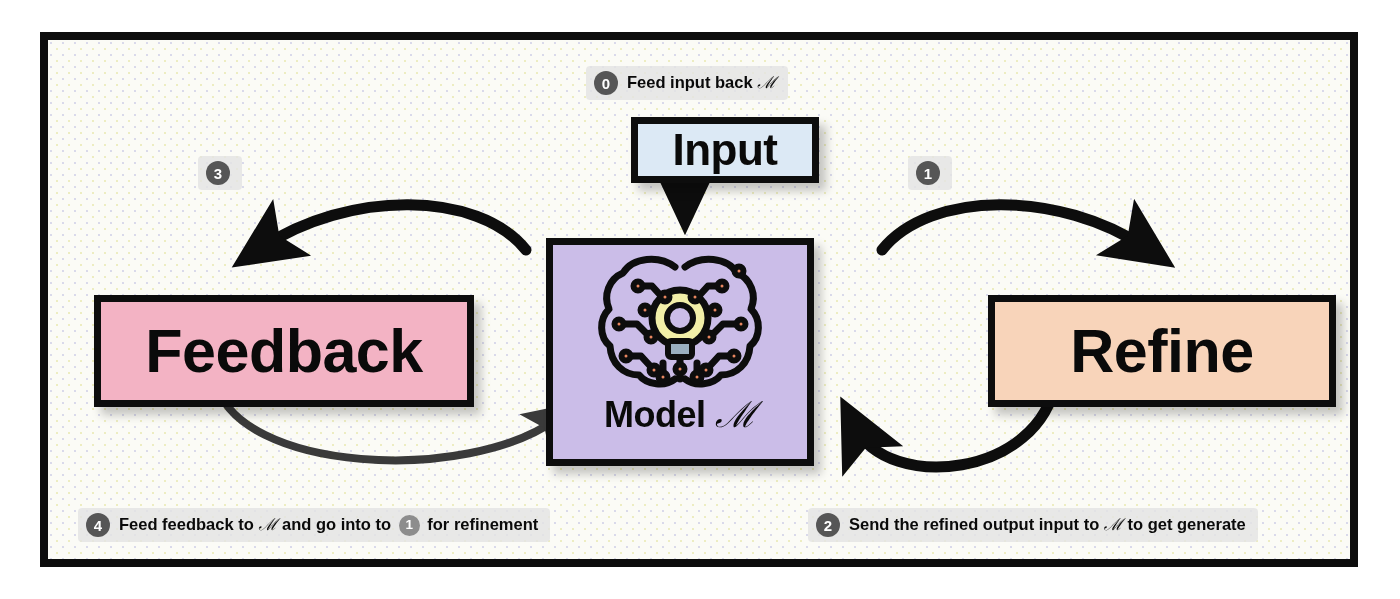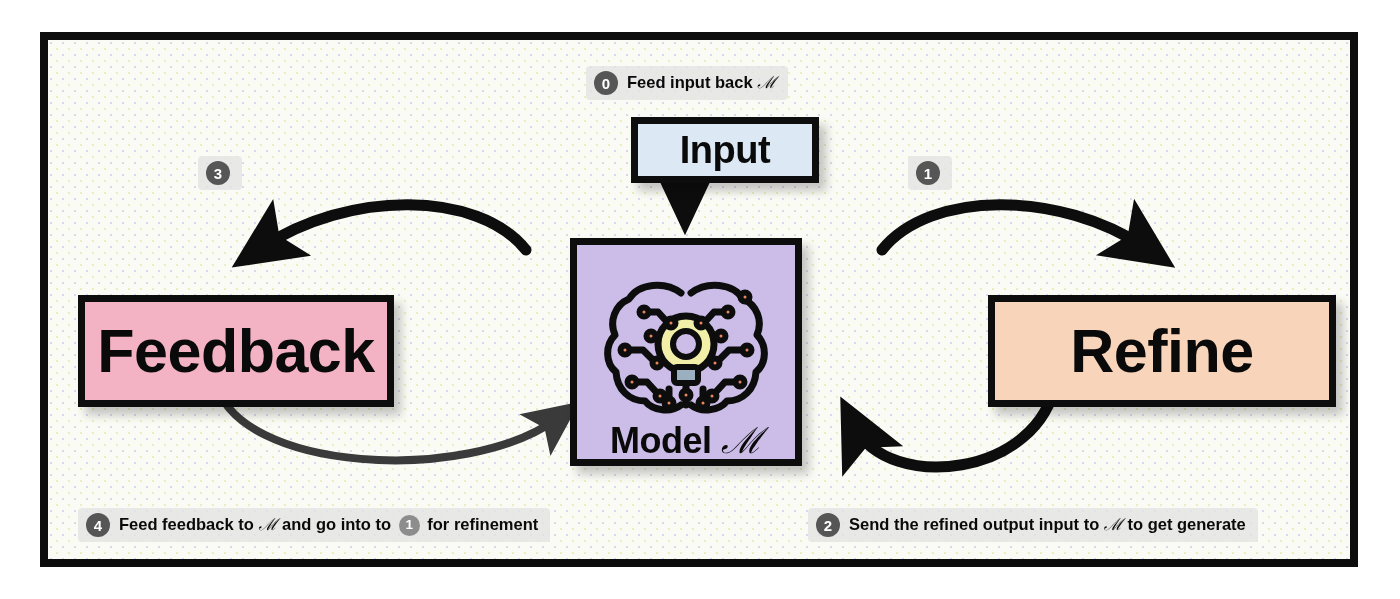--- a/index.html
+++ b/index.html
@@ -65,49 +65,49 @@
     white-space: nowrap;
   }
 
   #node-input {
     left: 583px;
     top: 77px;
     width: 188px;
     height: 66px;
     background: #dce9f5;
   }
-  #node-input .node-label { font-size: 38px; }
+  #node-input .node-label { font-size: 44px; }
 
   #node-feedback {
-    left: 30px;
+    left: 46px;
     top: 255px;
-    width: 316px;
+    width: 380px;
     height: 112px;
     background: #f3b3c4;
   }
   #node-feedback .node-label { font-size: 61px; }
 
   #node-refine {
     left: 940px;
     top: 255px;
     width: 348px;
     height: 112px;
     background: #f8d4ba;
     text-align: right;
   }
   #node-refine .node-label { font-size: 61px; }
 
   #node-model {
-    left: 522px;
+    left: 498px;
     top: 198px;
-    width: 232px;
+    width: 268px;
     height: 228px;
     background: #cbbde8;
     flex-direction: column;
-    justify-content: flex-end;
+    justify-content: flex-start;
   }
   #model-icon {
     width: 182px;
     height: 150px;
     margin-top: 6px;
   }
   #node-model .node-label {
     font-size: 36px;
     margin-top: -4px;
   }

